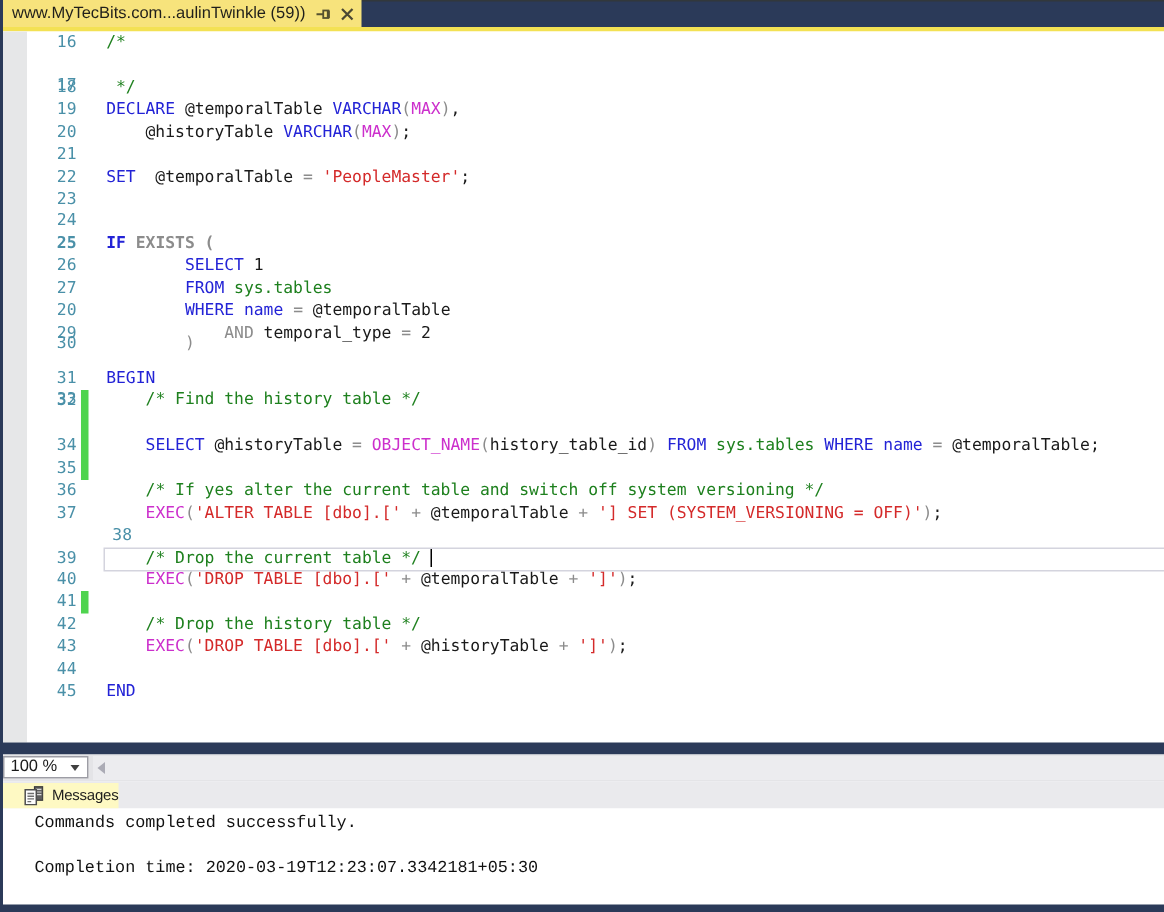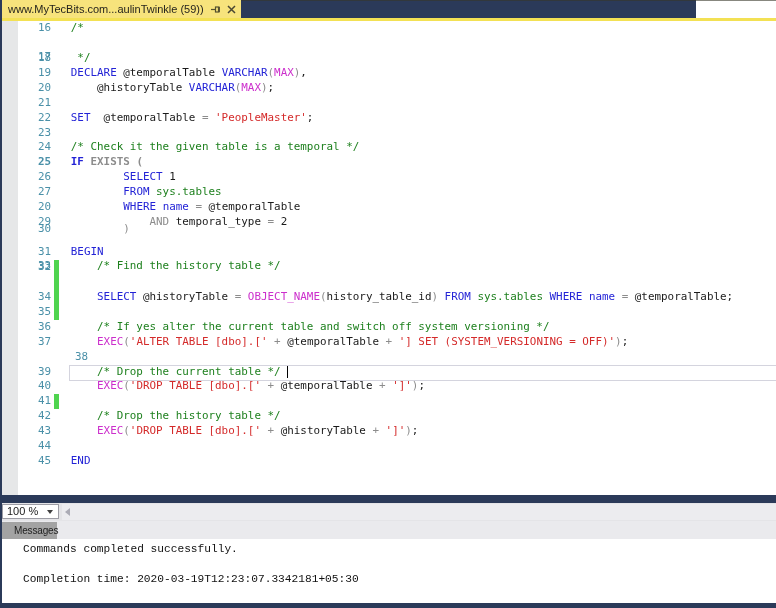--- a/index.html
+++ b/index.html
@@ -1,19 +1,19 @@
 <!DOCTYPE html>
 <html><head>
 <meta charset="utf-8">
 <style>
   html,body{margin:0;padding:0;background:#fff;}
   #screen{position:relative;width:776px;height:608px;overflow:hidden;background:#fff;
           font-family:"Liberation Sans",sans-serif;-webkit-font-smoothing:antialiased;}
   
-  #tabbar{position:absolute;left:0;top:0;width:696px;height:18px;background:#2B3A59;}
+  #tabbar{position:absolute;left:0;top:0;width:776px;height:18px;background:#2B3A59;}
   #topline{position:absolute;left:0;top:0;width:776px;height:1px;background:#37372a;opacity:.6;}
   #doc-tab{position:absolute;left:0;top:0;width:241px;height:18px;background:#F7E37C;display:flex;align-items:center;}
   #doc-tab .title{font-size:11px;color:#201f1b;padding-left:8px;white-space:nowrap;letter-spacing:0px;}
   #tab-underline{position:absolute;left:0;top:18px;width:776px;height:3px;background:#F3E154;}
   .tabicon{position:absolute;top:4px;width:11px;height:11px;}
   #pin-icon{left:210px;}
   #close-icon{left:226px;}
   
   #editor{position:absolute;left:0;top:21px;width:776px;height:474px;background:#ffffff;
           font-family:"DejaVu Sans Mono",monospace;font-size:10.9px;}
@@ -38,21 +38,21 @@
   #zoom-combo{position:absolute;left:2px;top:1.5px;width:55px;height:13px;background:#fff;border:1px solid #9d9da5;
               font-size:11px;color:#1a1a1a;line-height:13px;}
   #zoom-combo .val{position:absolute;left:4px;top:0;}
   #combo-arrow{position:absolute;right:5px;top:5px;width:0;height:0;border-left:3.5px solid transparent;
                border-right:3.5px solid transparent;border-top:4px solid #404040;}
   #hscroll{position:absolute;left:62px;top:1.5px;width:714px;height:15.5px;background:#ECECEF;}
   #hscroll-left{position:absolute;left:3px;top:4px;width:0;height:0;border-top:4px solid transparent;
                 border-bottom:4px solid transparent;border-right:5px solid #ABABB5;}
   
   #tabstrip{position:absolute;left:0;top:521px;width:776px;height:17.5px;background:#EAEAED;}
-  #messages-tab{position:absolute;left:2px;top:0.5px;width:55px;height:17px;background:#a3a3a3;display:flex;align-items:center;}
+  #messages-tab{position:absolute;left:2px;top:0.5px;width:77px;height:17px;background:#fef9c3;display:flex;align-items:center;justify-content:flex-end;}
   #messages-tab .lbl{font-size:10px;color:#1e1e1e;margin-left:6px;letter-spacing:-0.15px;}
   #msg-icon{margin-left:6px;width:13px;height:13px;}
   
   #results{position:absolute;left:0;top:538.5px;width:776px;height:64px;background:#fff;
            font-family:"Liberation Mono",monospace;font-size:11.2px;color:#111;}
   .outline{position:absolute;left:23px;white-space:pre;line-height:12px;}
   
   #bottombar{position:absolute;left:0;top:602.5px;width:776px;height:5.5px;background:#2B3A59;}
   #left-edge{position:absolute;left:0;top:0;width:2px;height:608px;background:#2B3A59;z-index:50;}
 </style>
@@ -81,21 +81,21 @@
     <div id="indicator-margin"></div>
     <div id="rows">
         <div class="row" style="top: 0px;"><span class="ln">16</span><span class="code"><span class="tok-cm">/*</span></span></div>
         <div class="row" style="top: 29px;"><span class="ln">17</span></div>
         <div class="row" style="top: 29.87px;"><span class="ln">18</span><span class="code"><span class="tok-cm"> */</span></span></div>
         <div class="row" style="top: 44.805px;"><span class="ln">19</span><span class="code"><span class="tok-kw">DECLARE</span><span class="tok-pl"> @temporalTable </span><span class="tok-kw">VARCHAR</span><span class="tok-op">(</span><span class="tok-fn">MAX</span><span class="tok-op">)</span><span class="tok-pl">,</span></span></div>
         <div class="row" style="top: 59.74px;"><span class="ln">20</span><span class="code"><span class="tok-pl">    @historyTable </span><span class="tok-kw">VARCHAR</span><span class="tok-op">(</span><span class="tok-fn">MAX</span><span class="tok-op">)</span><span class="tok-pl">;</span></span></div>
         <div class="row" style="top: 74.675px;"><span class="ln">21</span><span class="code"></span></div>
         <div class="row" style="top: 89.61px;"><span class="ln">22</span><span class="code"><span class="tok-kw">SET</span><span class="tok-pl">  @temporalTable </span><span class="tok-op">=</span><span class="tok-pl"> </span><span class="tok-str">'PeopleMaster'</span><span class="tok-pl">;</span></span></div>
         <div class="row" style="top: 104.545px;"><span class="ln">23</span><span class="code"></span></div>
-        <div class="row" style="top: 119.48px;"><span class="ln">24</span><span class="code"><span class="tok-cm">/* Check it the given table is a temporal */</span></span></div>
+        <div class="row" style="top: 119.48px;"><span class="ln">24</span></div>
         <div class="row" style="top: 134.415px; font-weight: bold;"><span class="ln">25</span><span class="code"><span class="tok-kw">IF</span><span class="tok-pl"> </span><span class="tok-op">EXISTS</span><span class="tok-pl"> </span><span class="tok-op">(</span></span></div>
         <div class="row" style="top: 149.35px;"><span class="ln">26</span><span class="code"><span class="tok-pl">        </span><span class="tok-kw">SELECT</span><span class="tok-pl"> 1</span></span></div>
         <div class="row" style="top: 164.285px;"><span class="ln">27</span><span class="code"><span class="tok-pl">        </span><span class="tok-kw">FROM</span><span class="tok-pl"> </span><span class="tok-sys">sys.tables</span></span></div>
         <div class="row" style="top: 179.22px;"><span class="ln">20</span><span class="code"><span class="tok-pl">        </span><span class="tok-kw">WHERE</span><span class="tok-pl"> </span><span class="tok-kw">name</span><span class="tok-pl"> </span><span class="tok-op">=</span><span class="tok-pl"> @temporalTable</span></span></div>
         <div class="row" style="top: 194.155px;"><span class="ln">29</span><span class="code"><span class="tok-pl">            </span><span class="tok-op">AND</span><span class="tok-pl"> temporal_type </span><span class="tok-op">=</span><span class="tok-pl"> 2</span></span></div>
         <div class="row" style="top: 201px;"><span class="ln">30</span><span class="code"><span class="tok-pl">        </span><span class="tok-op">)</span></span></div>
         <div class="row" style="top: 224.025px;"><span class="ln">31</span><span class="code"><span class="tok-kw">BEGIN</span></span></div>
         <div class="row" style="top: 238.96px;"><span class="ln">32</span><span class="code"></span></div>
         <div class="row" style="top: 238px;"><span class="ln">33</span><span class="code"><span class="tok-pl">    </span><span class="tok-cm">/* Find the history table */</span></span></div>
         <div class="row" style="top: 268.83px;"><span class="ln">34</span><span class="code"><span class="tok-pl">    </span><span class="tok-kw">SELECT</span><span class="tok-pl"> @historyTable </span><span class="tok-op">=</span><span class="tok-pl"> </span><span class="tok-fn">OBJECT_NAME</span><span class="tok-op">(</span><span class="tok-pl">history_table_id</span><span class="tok-op">)</span><span class="tok-pl"> </span><span class="tok-kw">FROM</span><span class="tok-pl"> </span><span class="tok-sys">sys.tables</span><span class="tok-pl"> </span><span class="tok-kw">WHERE</span><span class="tok-pl"> </span><span class="tok-kw">name</span><span class="tok-pl"> </span><span class="tok-op">=</span><span class="tok-pl"> @temporalTable;</span></span></div>

